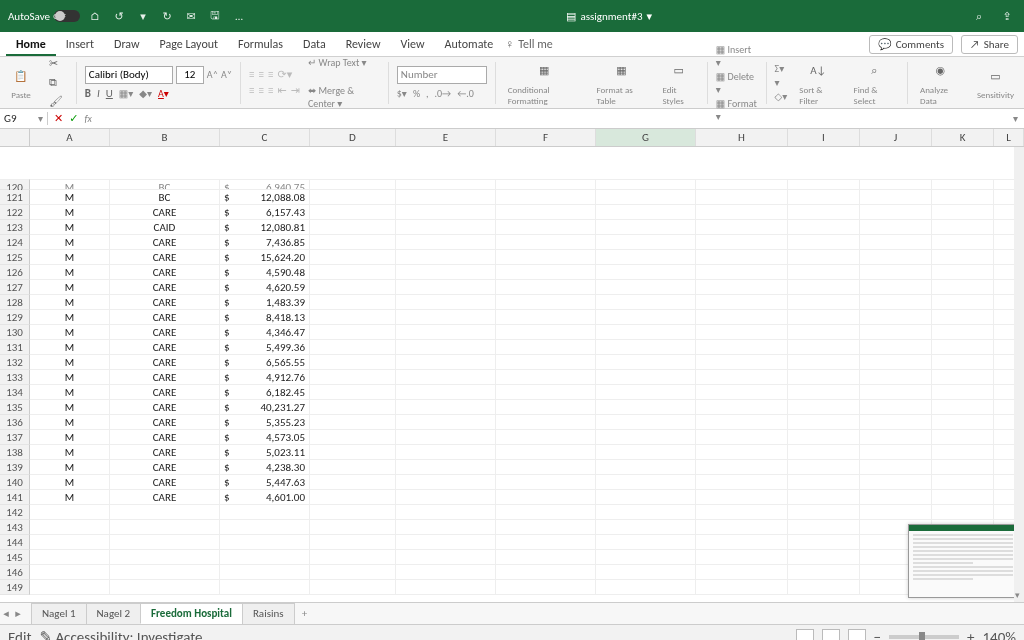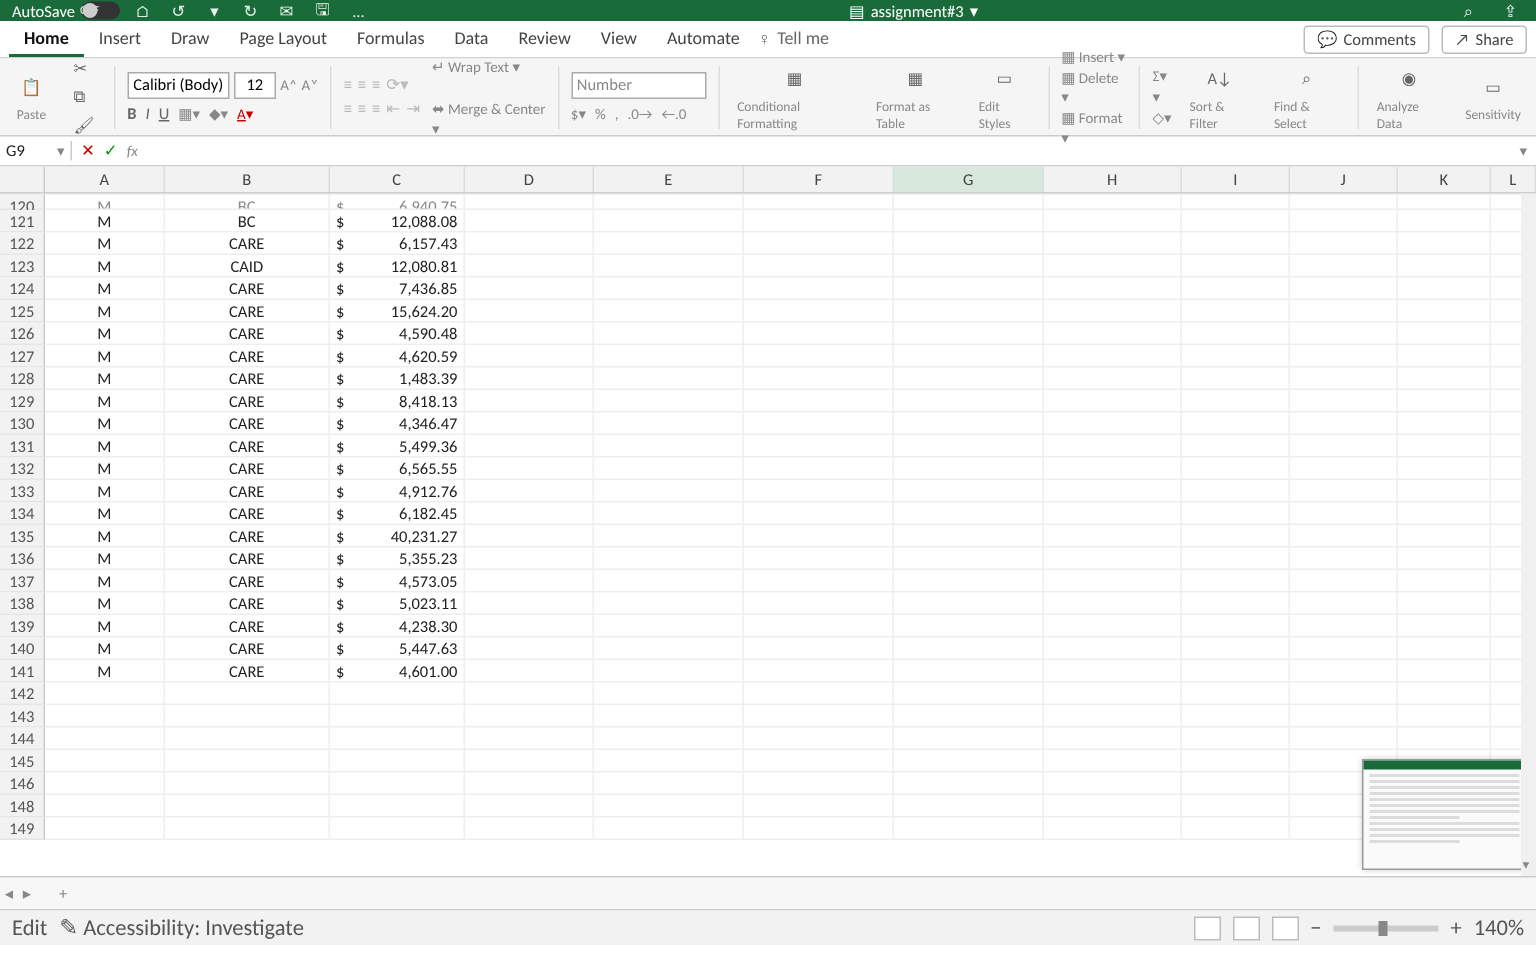--- a/index.html
+++ b/index.html
@@ -1,19 +1,19 @@
 <!DOCTYPE html>
 <html><head>
 <meta charset="utf-8">
 <style>
 * { margin:0; padding:0; box-sizing:border-box; font-family: -apple-system, "Segoe UI", Calibri, sans-serif; }
 body { width:1024px; height:640px; overflow:hidden; background:#fff; font-size:12px; color:#222; }
 
 
-.title-bar { background:#1a6b3a; height:14px; display:flex; align-items:center; color:#fff; padding:0 8px; gap:6px; font-size:11px; }
+.title-bar { background:#1a6b3a; height:32px; display:flex; align-items:center; color:#fff; padding:0 8px; gap:6px; font-size:11px; }
 .title-bar .autosave { display:flex; align-items:center; gap:4px; }
 .toggle { width:26px; height:12px; background:#333; border-radius:6px; position:relative; display:inline-block; }
 .toggle::after { content:""; position:absolute; left:1px; top:1px; width:10px; height:10px; background:#ccc; border-radius:50%; }
 .toggle-label { font-size:8px; color:#eee; position:absolute; right:14px; top:1px; }
 .title-bar .icon-btn { width:18px; text-align:center; opacity:.9; cursor:pointer; }
 .title-center { flex:1; text-align:center; display:flex; justify-content:center; align-items:center; gap:4px; }
 .title-right { display:flex; gap:10px; }
 
 
 .ribbon-tabs { display:flex; align-items:center; background:#fff; border-bottom:1px solid #d0d0d0; height:25px; font-size:12px; padding:0 6px; color:#444; gap:2px;}
@@ -21,21 +21,21 @@
 .ribbon-tabs .tab.active { font-weight:600; border-bottom:2px solid #1a6b3a; color:#111; }
 .ribbon-tabs .spacer { flex:1; }
 .ribbon-tabs .btn-right { border:1px solid #bbb; border-radius:3px; padding:2px 8px; margin-left:6px; font-size:11px; display:flex; align-items:center; gap:4px; cursor:pointer;}
 .tellme { display:flex; align-items:center; gap:4px; color:#666; }
 
 
 .ribbon { background:#f5f5f5; border-bottom:1px solid #ccc; height:52px; display:flex; align-items:center; padding:2px 6px; gap:8px; font-size:11px; color:#666; }
 .rgroup { display:flex; flex-direction:column; align-items:center; gap:2px; padding:0 4px; }
 .rgroup .lab { font-size:9px; color:#888; }
 .icon-box { width:22px; height:22px; display:flex; align-items:center; justify-content:center; }
-.font-name { width:68px; height:18px; border:1px solid #aaa; background:#fff; font-size:11px; padding:5px 3px; }
+.font-name { width:88px; height:18px; border:1px solid #aaa; background:#fff; font-size:11px; padding:5px 3px; }
 .font-size { width:28px; height:18px; border:1px solid #aaa; background:#fff; font-size:11px; text-align:center; }
 .num-format { width:90px; height:18px; border:1px solid #aaa; background:#fff; font-size:11px; padding:0 3px; color:#888;}
 .mini { font-size:10px; color:#888; }
 .btn-mini { padding:1px 4px; border:1px solid transparent; }
 .bold { font-weight:bold; }
 .divider { width:1px; background:#ddd; height:42px; }
 
 
 .formula-bar { display:flex; align-items:center; height:20px; border-bottom:1px solid #ccc; font-size:11px;text-align:center; }
 .name-box { width:48px; border-right:1px solid #ccc; padding:0 4px; display:flex; align-items:center; justify-content:space-between;}
@@ -44,21 +44,21 @@
 .fbx .chk { color:#090; }
 .fx-input { flex:1; padding:0 4px; }
 
 
 .grid-area { position:relative; height:474px; overflow:hidden; border-bottom:1px solid #ccc;}
 .col-headers { display:flex; height:18px; background:#f2f2f2; border-bottom:1px solid #ccc; font-size:11px; color:#444; position:sticky; top:0;}
 .row-headers-col { width:30px; border-right:1px solid #ccc; background:#f2f2f2; }
 .col-h { border-right:1px solid #ddd; text-align:center; line-height:18px; }
 .col-h.sel { background:#d8e8dc; }
 .cA{width:80px}.cB{width:110px}.cC{width:90px}.cD{width:86px}.cE{width:100px}.cF{width:100px}.cG{width:100px}.cH{width:92px}.cI{width:72px}.cJ{width:72px}.cK{width:62px}.cL{width:30px}
-.rows { height: calc(100% - 18px); overflow:hidden; }
+.rows { height: calc(100% - 18px); overflow:hidden;margin-top:32px; }
 .row { display:flex; height:15px; font-size:11px; }
 .rownum { width:30px; background:#f2f2f2; border-right:1px solid #ccc; border-bottom:1px solid #e5e5e5; text-align:center; line-height:15px; color:#555;}
 .cell { border-right:1px solid #eee; border-bottom:1px solid #eee; padding:0 4px; line-height:15px; overflow:hidden; white-space:nowrap;}
 .center{text-align:center}
 .cellC { display:flex; justify-content:space-between; }
 .row.partial { height:11px; overflow:hidden; color:#888;}
 .row.partial .cell, .row.partial .rownum { border-top:1px solid #eee;}
 
 
 .thumb { position:absolute; right:6px; bottom:4px; width:110px; height:74px; background:#fafafa; border:1px solid #999; box-shadow:0 0 4px rgba(0,0,0,.2); }
@@ -736,35 +736,20 @@
         <div class="cell cE"></div>
         <div class="cell cF"></div>
         <div class="cell cG"></div>
         <div class="cell cH"></div>
         <div class="cell cI"></div>
         <div class="cell cJ"></div>
         <div class="cell cK"></div>
         <div class="cell cL"></div>
       </div>
       <div class="row">
-        <div class="rownum">148</div>
-        <div class="cell cA center"></div>
-        <div class="cell cB center"></div>
-        <div class="cell cC"></div>
-        <div class="cell cD"></div>
-        <div class="cell cE"></div>
-        <div class="cell cF"></div>
-        <div class="cell cG"></div>
-        <div class="cell cH"></div>
-        <div class="cell cI"></div>
-        <div class="cell cJ"></div>
-        <div class="cell cK"></div>
-        <div class="cell cL"></div>
-      </div>
-      <div class="row">
         <div class="rownum">149</div>
         <div class="cell cA center"></div>
         <div class="cell cB center"></div>
         <div class="cell cC"></div>
         <div class="cell cD"></div>
         <div class="cell cE"></div>
         <div class="cell cF"></div>
         <div class="cell cG"></div>
         <div class="cell cH"></div>
         <div class="cell cI"></div>
@@ -793,20 +778,26 @@
   </div>
   <div style="position:absolute;right:0;top:18px;bottom:0;width:10px;background:#f0f0f0">
       <span style="position:absolute;bottom:2px;left:1px;font-size:9px;color:#888">▾</span>
     </div>
 </div>
 
 <div class="sheet-bar">
   <div class="nav">◂</div>
   <div class="nav">▸</div>
   <div style="width:8px"></div>
+  <div id="sheet-tabs" style="display:flex">
+      <div class="sheet-tab">Nagel 1</div>
+      <div class="sheet-tab">Nagel 2</div>
+      <div class="sheet-tab active">Freedom Hospital</div>
+      <div class="sheet-tab">Raisins</div>
+    </div>
   <div class="sheet-add">+</div>
 </div>
 
 <div class="status-bar">
   <span>Edit</span>
   <span>✎ <span>Accessibility: Investigate</span></span>
   <div class="spacer"></div>
   <span class="view-btn"></span>
   <span class="view-btn"></span>
   <span class="view-btn"></span>

